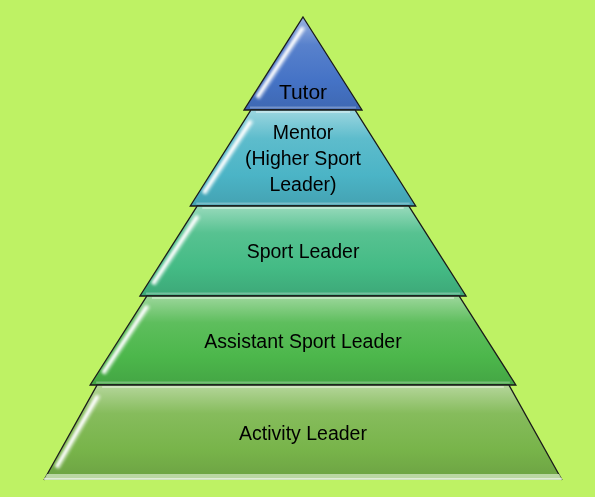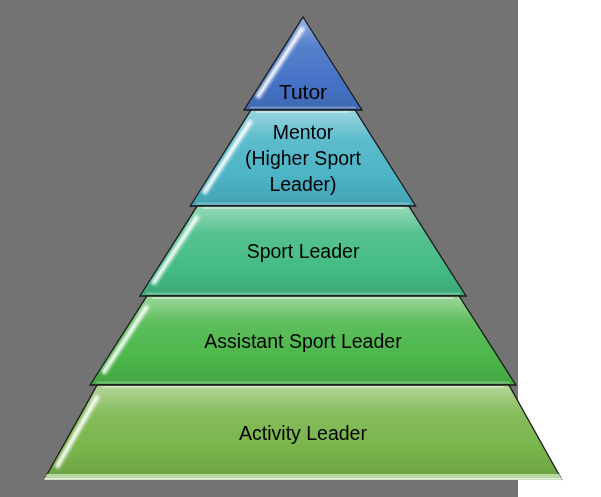--- a/index.html
+++ b/index.html
@@ -6,23 +6,23 @@
     margin: 0;
     padding: 0;
     background: #ffffff;
     width: 601px;
     height: 497px;
     overflow: hidden;
     font-family: "Liberation Sans", sans-serif;
   }
   .stage {
     position: relative;
-    width: 518px;
+    width: 595px;
     height: 497px;
-    background: #737373;
+    background: #bef264;
   }
   svg { display: block; }
   text {
     font-family: "Liberation Sans", sans-serif;
     fill: #000000;
   }
 </style>
 </head>
 <body>
 

